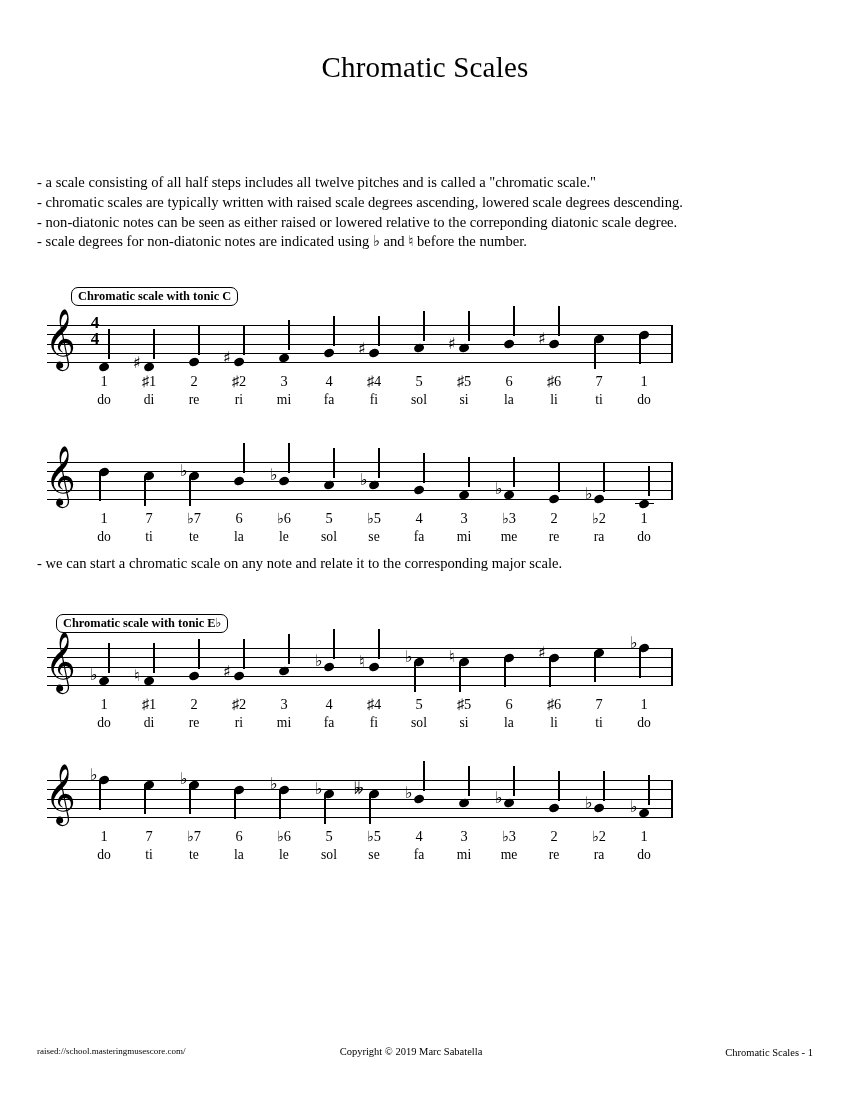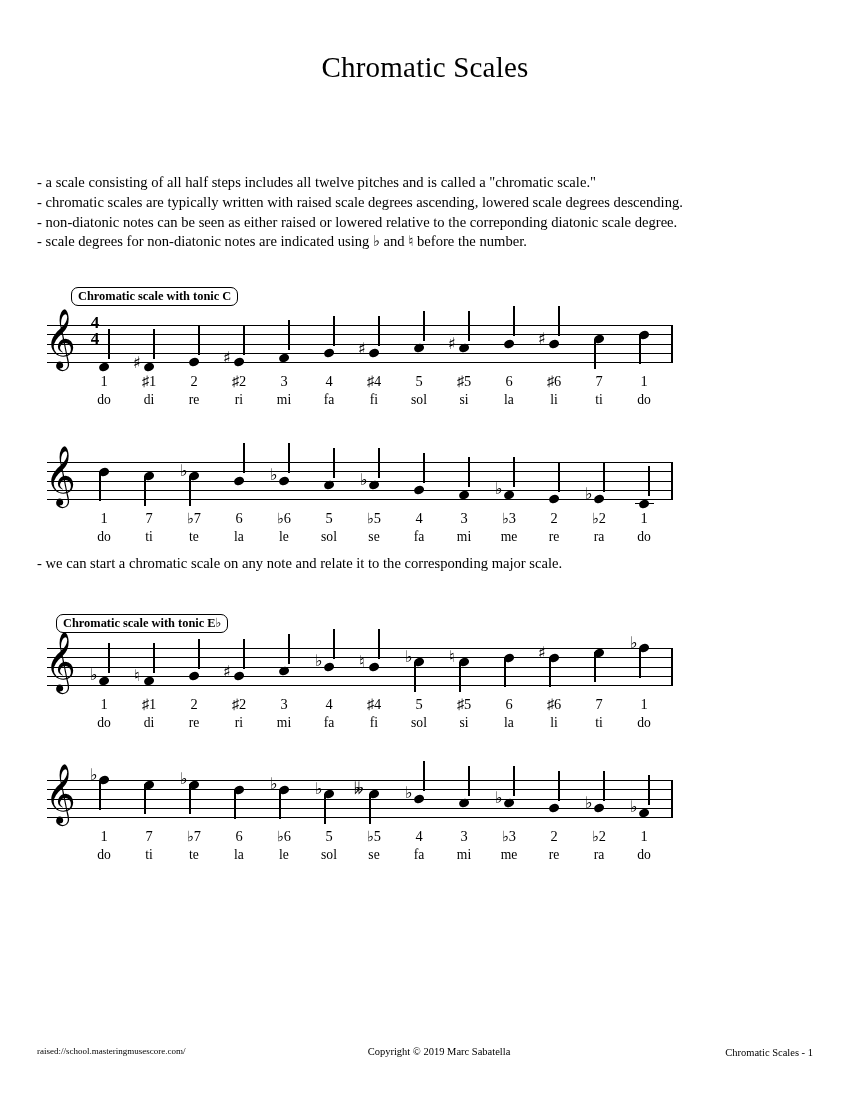--- a/index.html
+++ b/index.html
@@ -79,21 +79,21 @@
 
   
   .labels{position:absolute;left:0;width:626px;}
   .lbl{position:absolute;text-align:center;transform:translateX(-50%);white-space:nowrap;}
   .deg{font-size:14.4px;line-height:16px;}
   .syl{font-size:13.6px;line-height:15px;}
 
   
   #footer{position:absolute;left:0;top:1046px;width:850px;height:20px;font-size:9px;}
   #footer .url{position:absolute;left:37px;top:0;}
-  #footer .copy{position:absolute;left:0;top:0;width:822px;text-align:center;font-size:10.5px;margin-left:28px;}
+  #footer .copy{position:absolute;left:0;top:0;width:822px;text-align:center;font-size:10.5px;}
   #footer .pg{position:absolute;right:37px;top:1px;font-size:10.5px;}
 </style>
 </head>
 <body>
 
 <div class="page">
 
   <h1 id="doc-title">Chromatic Scales</h1>
 
   <div class="bullets" id="bullets-top">

